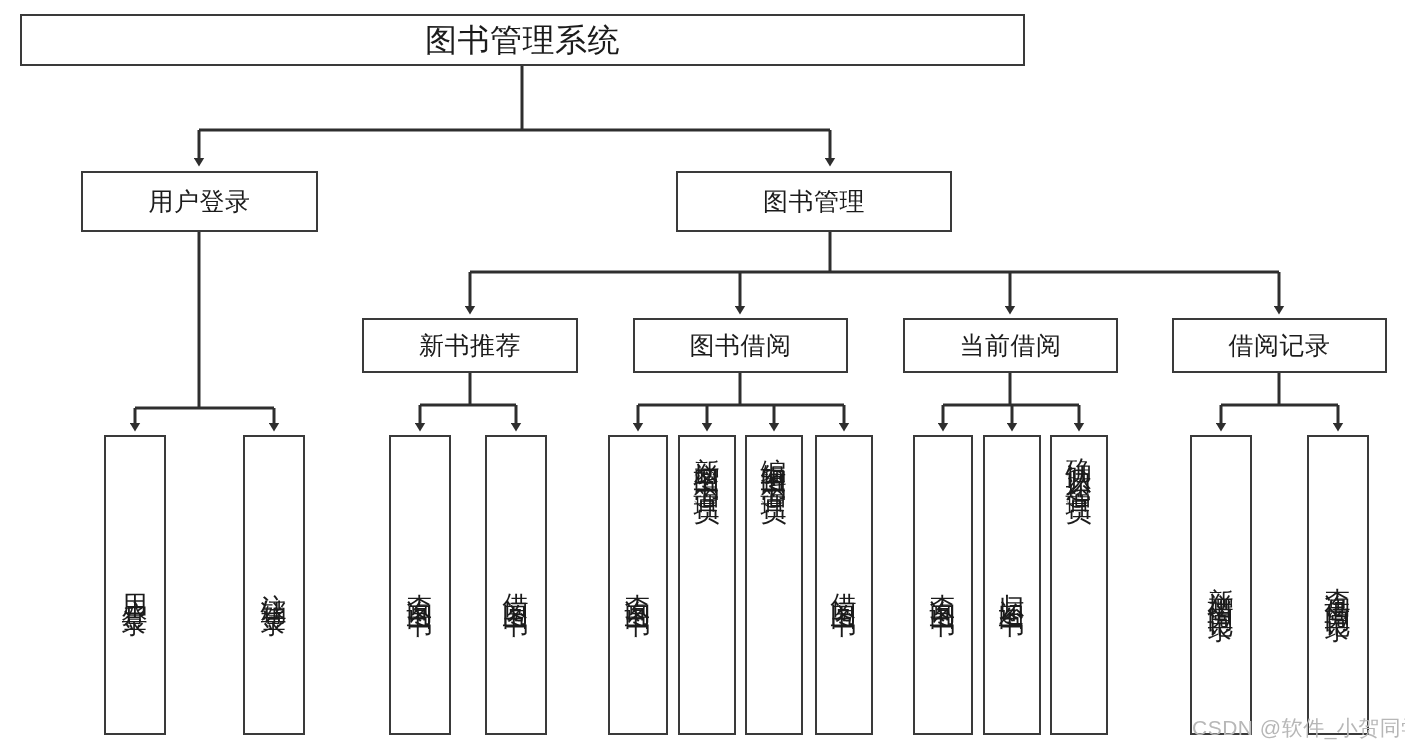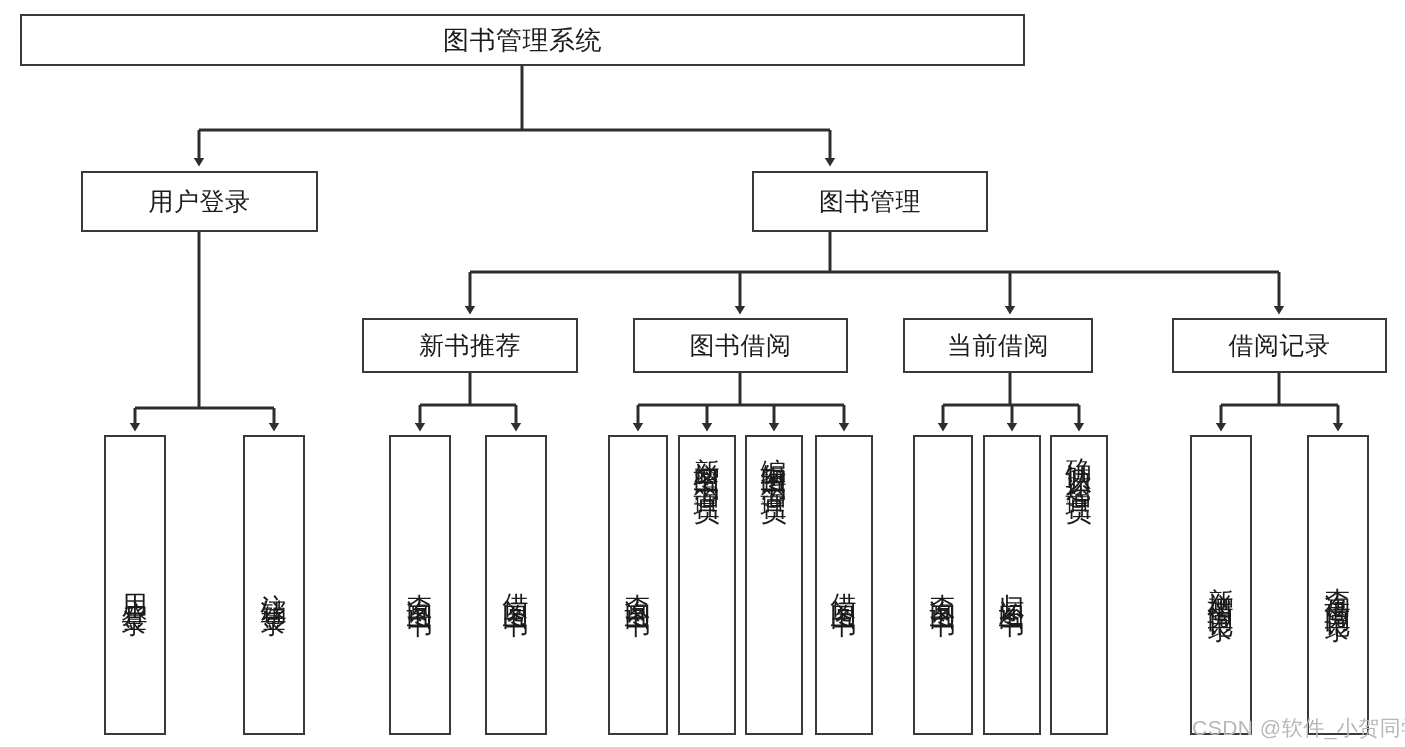--- a/index.html
+++ b/index.html
@@ -44,21 +44,21 @@
     text-align: center;
     white-space: pre-line;
     line-height: 1.0;
   }
   
   .node.horiz .lbl {
     font-size: 25px;
     letter-spacing: 0.5px;
   }
   .node.root .lbl {
-    font-size: 26px;
+    font-size: 32px;
   }
   
   .node.vert {
     align-items: flex-start;
     justify-content: center;
     padding-top: 0px;
   }
   .node.vert .lbl {
     writing-mode: vertical-rl;
     text-orientation: upright;
@@ -135,31 +135,31 @@
     </g>
   </svg>
 
   <div class="node horiz root" id="node-root" style="left: 20px; top: 14px; width: 1005px; height: 52px;">
     <span class="lbl">图书管理系统</span>
   </div>
 
   <div class="node horiz" id="node-l1-0" style="left: 81px; top: 171px; width: 237px; height: 61px;">
     <span class="lbl">用户登录</span>
   </div>
-  <div class="node horiz" id="node-l1-1" style="left: 752px; top: 171px; width: 236px; height: 61px;">
+  <div class="node horiz" id="node-l1-1" style="left: 676px; top: 171px; width: 276px; height: 61px;">
     <span class="lbl">图书管理</span>
   </div>
 
   <div class="node horiz" id="node-l2-0" style="left: 362px; top: 318px; width: 216px; height: 55px;">
     <span class="lbl">新书推荐</span>
   </div>
   <div class="node horiz" id="node-l2-1" style="left: 633px; top: 318px; width: 215px; height: 55px;">
     <span class="lbl">图书借阅</span>
   </div>
-  <div class="node horiz" id="node-l2-2" style="left: 903px; top: 318px; width: 190px; height: 55px;">
+  <div class="node horiz" id="node-l2-2" style="left: 903px; top: 318px; width: 215px; height: 55px;">
     <span class="lbl">当前借阅</span>
   </div>
   <div class="node horiz" id="node-l2-3" style="left: 1172px; top: 318px; width: 215px; height: 55px; justify-content: center;">
     <span class="lbl">借阅记录</span>
   </div>
 
   <div class="node vert centered" id="node-leaf-0" style="left: 104px; top: 435px; width: 62px; height: 300px;">
     <span class="lbl">用户登录</span>
   </div>
   <div class="node vert centered" id="node-leaf-1" style="left: 243px; top: 435px; width: 62px; height: 300px;">

